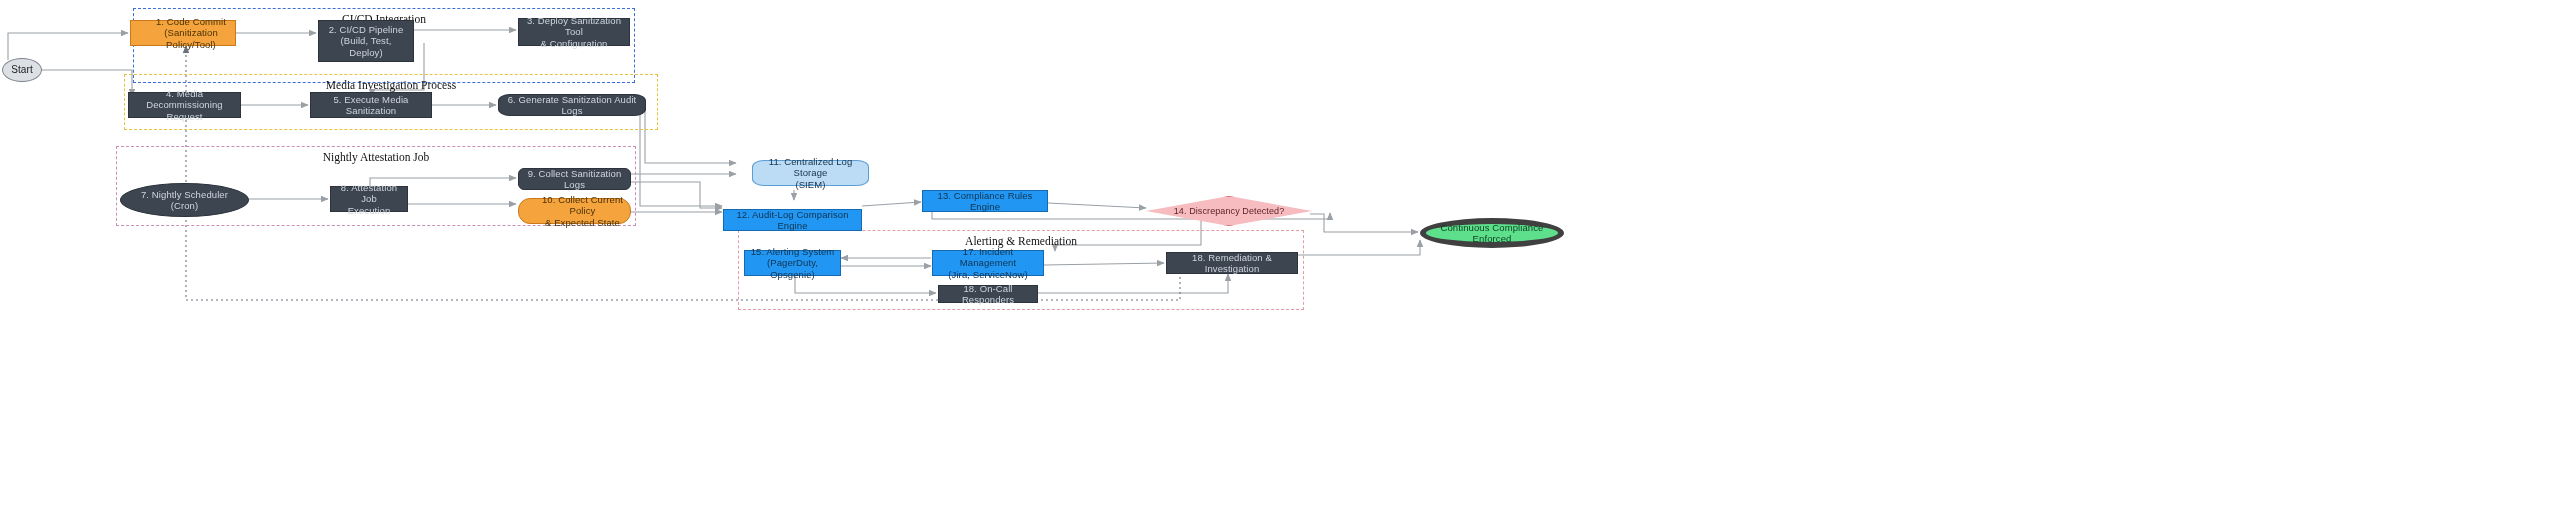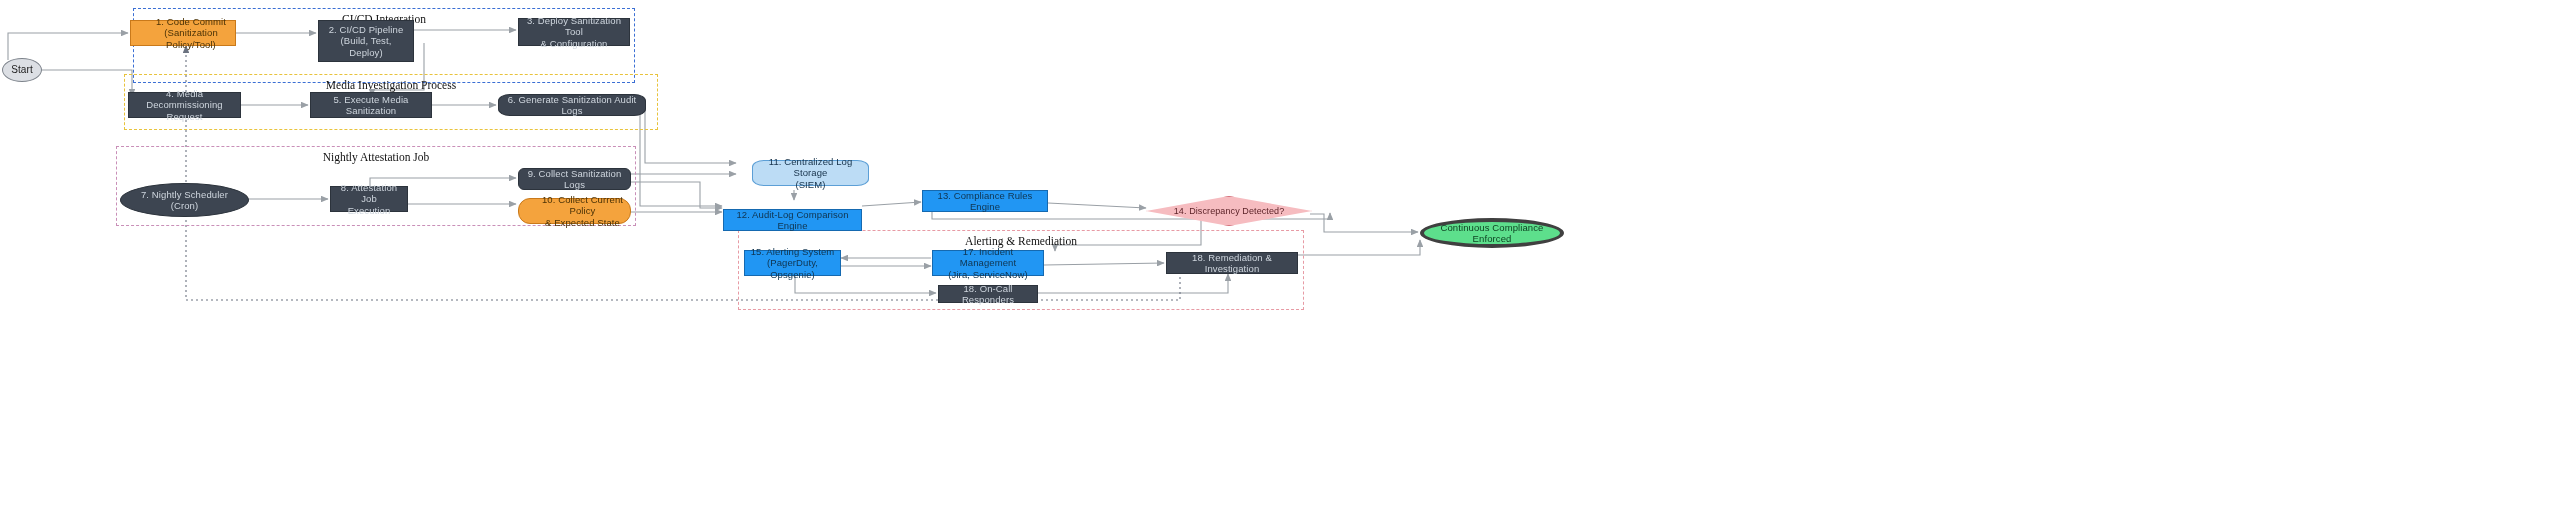--- a/index.html
+++ b/index.html
@@ -22,21 +22,21 @@
   
   .node{position:absolute;box-sizing:border-box;display:flex;align-items:center;
         justify-content:center;text-align:center;line-height:1.18;
         font-size:9.5px;letter-spacing:.1px;padding:2px 4px;}
   .n-dark{background:#3d4551;border:1px solid #2c333c;color:#cfd6de;}
   .n-orange{background:#f5a game;}
   .n-orange{background:#f4a33d;border:1px solid #c9791a;color:#4a3206;padding-left:20px;}
   .n-blue{background:#2196f3;border:1px solid #1569b0;color:#10344f;}
   .n-lightblue{background:#bcdcf5;border:1px solid #5c9fd6;color:#16324a;}
   .n-start{background:#dcdfe4;border:1px solid #7e848c;color:#222;border-radius:50%;}
-  .n-end{background:#5ddf8c;border:4px solid #404040;color:#0d3f20;border-radius:50%;}
+  .n-end{background:#5ddf8c;border:6px solid #404040;color:#0d3f20;border-radius:50%;}
   .n-ellipse{border-radius:50%;}
   .n-cylinder{border-radius:12px/7px;}
   .n-diamond{background:#f6bcc0;border:1px solid #d2707a;color:#5c2328;
              clip-path:polygon(50% 0,100% 50%,50% 100%,0 50%);}
   .n-diamond span{display:block;}
 </style>
 </head>
 <body>
 
 <div id="canvas">

